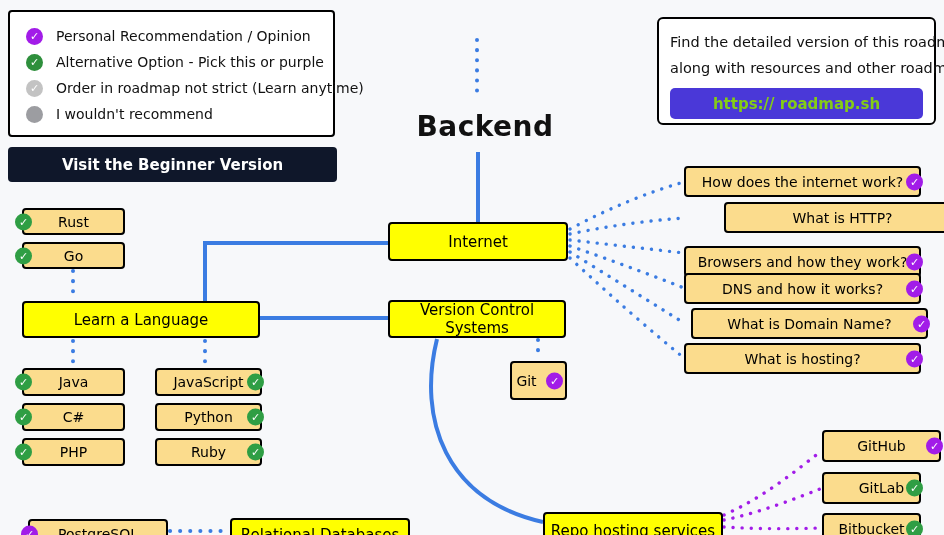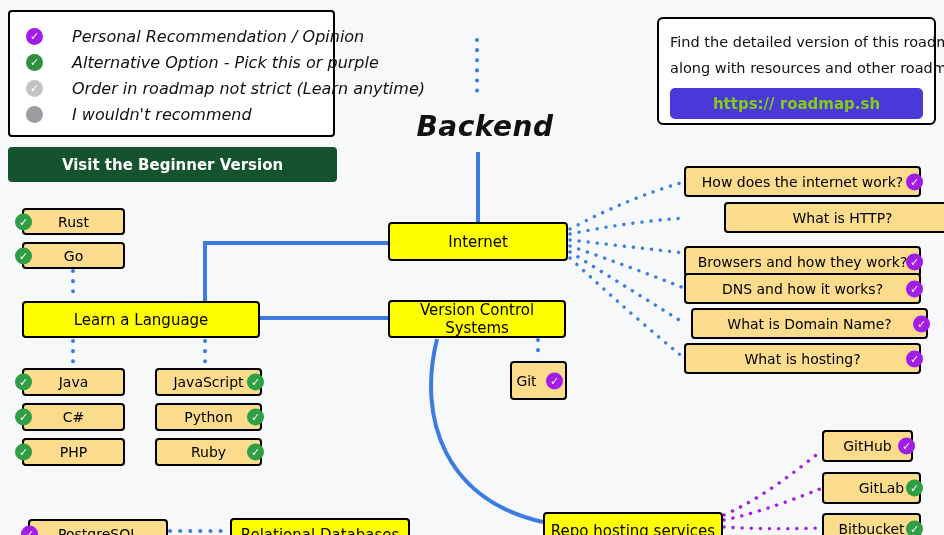--- a/index.html
+++ b/index.html
@@ -38,45 +38,45 @@
   .legend-row{display:flex;align-items:center;height:26px;}
   .legend-icon{
     width:17px;height:17px;border-radius:50%;flex:0 0 17px;
     display:flex;align-items:center;justify-content:center;
     color:#fff;font-size:11px;font-weight:bold;line-height:1;
   }
   .legend-icon.purple{background:#a21ce8;}
   .legend-icon.green{background:#2e8f3c;}
   .legend-icon.graycheck{background:#c3c3c3;}
   .legend-icon.graydot{background:#9c9da1;}
-  .legend-label{font-size:16px;margin-left:29px;white-space:nowrap;font-style:italic;}
+  .legend-label{font-size:14px;margin-left:13px;white-space:nowrap;}
   
   .beginner-btn{
     position:absolute;left:8px;top:147px;width:329px;height:35px;z-index:2;
-    background:#14532d;border:none;border-radius:4px;
+    background:#0f172a;border:none;border-radius:4px;
     color:#fff;font-size:15px;font-weight:bold;
     display:flex;align-items:center;justify-content:center;cursor:pointer;
     font-family:inherit;
   }
   
   .info-card{
     position:absolute;left:657px;top:17px;width:279px;height:108px;z-index:2;
     background:#fff;border:2px solid #000;border-radius:6px;
     box-sizing:border-box;padding:10px 11px 0 11px;text-align:center;
   }
   .info-line{font-size:14.5px;line-height:26px;white-space:nowrap;}
   .roadmap-link{
     margin-top:7px;width:100%;height:31px;border:none;border-radius:5px;
     background:#4a38d8;color:#84cc16;font-size:15px;font-weight:bold;
     display:flex;align-items:center;justify-content:center;cursor:pointer;
     font-family:inherit;
   }
   .page-title{
     position:absolute;left:390px;top:110px;width:190px;z-index:2;
-    font-size:28px;font-weight:600;text-align:center;letter-spacing:0.5px;font-style:italic;
+    font-size:28px;font-weight:600;text-align:center;letter-spacing:0.5px;
   }
   
   .n-internet{left:388px;top:222px;width:180px;height:39px;}
   .n-vcs{left:388px;top:300px;width:178px;height:38px;}
   .n-learn{left:22px;top:301px;width:238px;height:37px;}
   .n-rust{left:22px;top:208px;width:103px;height:27px;}
   .n-go{left:22px;top:242px;width:103px;height:27px;}
   .n-java{left:22px;top:368px;width:103px;height:28px;}
   .n-csharp{left:22px;top:403px;width:103px;height:28px;}
   .n-php{left:22px;top:438px;width:103px;height:28px;}
@@ -84,21 +84,21 @@
   .n-python{left:155px;top:403px;width:107px;height:28px;}
   .n-ruby{left:155px;top:438px;width:107px;height:28px;}
   .n-git{left:510px;top:361px;width:57px;height:39px;}
   .n-topic0{left:684px;top:166px;width:237px;height:31px;}
   .n-topic1{left:684px;top:202px;width:237px;height:31px;margin-left:40px;}
   .n-topic2{left:684px;top:237px;width:237px;height:31px;margin-top:9px;}
   .n-topic3{left:684px;top:273px;width:237px;height:31px;}
   .n-topic4{left:684px;top:308px;width:237px;height:31px;margin-left:7px;}
   .n-topic5{left:684px;top:343px;width:237px;height:31px;}
   .n-repo{left:543px;top:512px;width:180px;height:38px;}
-  .n-github{left:822px;top:430px;width:91px;height:32px;}
+  .n-github{left:822px;top:430px;width:119px;height:32px;}
   .n-gitlab{left:822px;top:472px;width:99px;height:32px;padding-left:20px;}
   .n-bitbucket{left:822px;top:513px;width:99px;height:32px;}
   .n-postgres{left:28px;top:519px;width:140px;height:30px;}
   .n-relational{left:230px;top:518px;width:180px;height:34px;}
 </style>
 </head>
 <body>
 
 <svg id="wires" width="944" height="535" viewBox="0 0 944 535">
 

